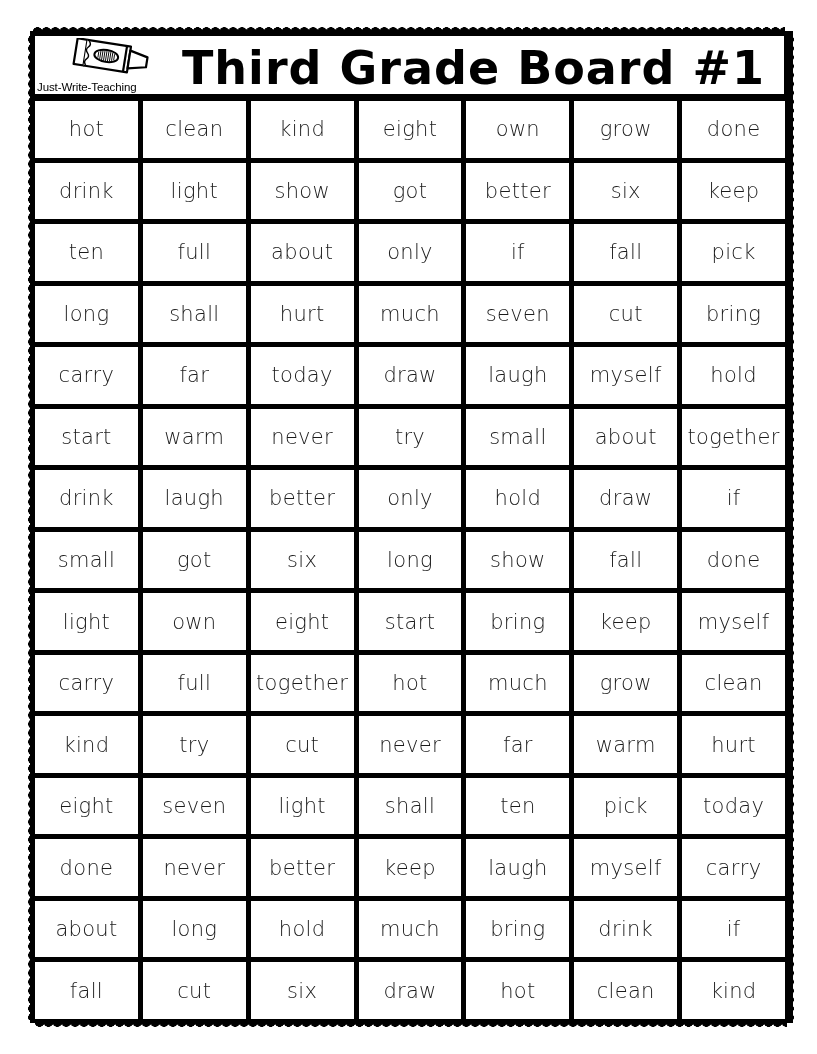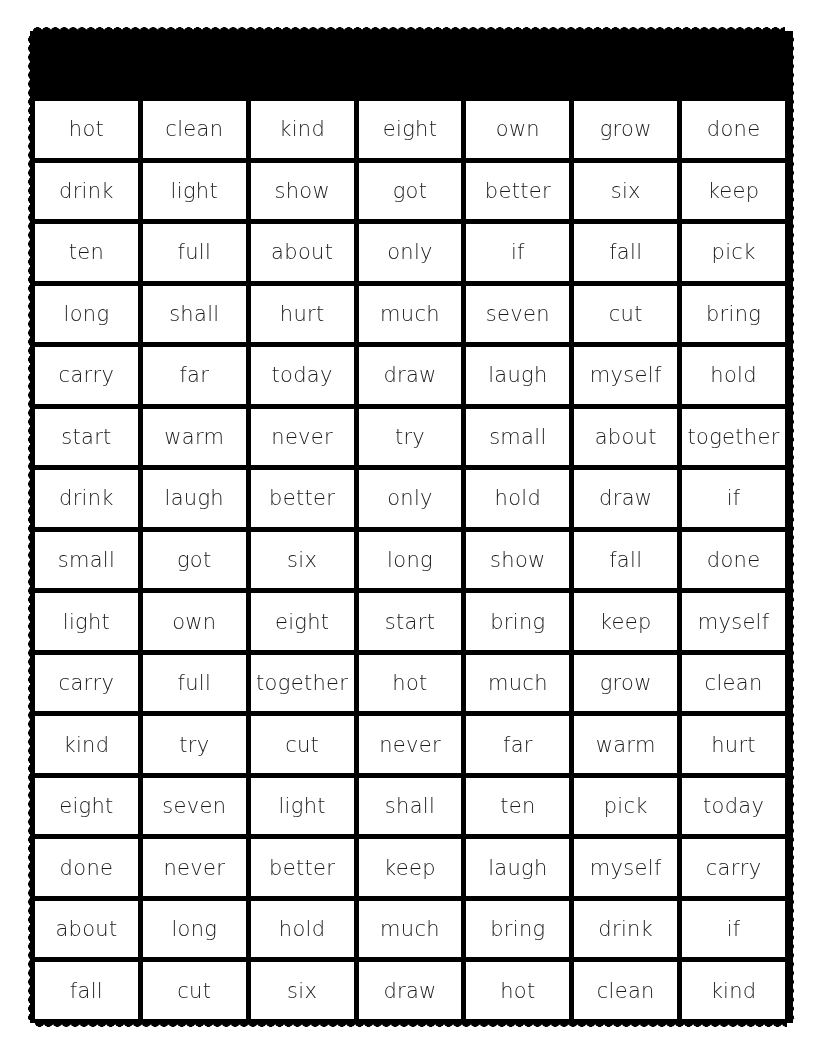--- a/index.html
+++ b/index.html
@@ -46,20 +46,37 @@
 <body>
 
 <div class="page">
   <div class="scallop scallop-top"></div>
   <div class="scallop scallop-bottom"></div>
   <div class="scallop scallop-left"></div>
   <div class="scallop scallop-right"></div>
 
   <div class="frame"></div>
 
+  <div class="header">
+    <div class="logo">
+      <svg width="84" height="40" viewBox="0 0 84 40">
+        <g transform="rotate(9 42 20)" fill="none" stroke="#000" stroke-width="2.2" stroke-linejoin="round">
+          <rect x="4" y="6" width="10" height="26" fill="#fff"></rect>
+          <path d="M14 6 L58 6 L58 32 L14 32" fill="#fff"></path>
+          <path d="M16 7 q3 3 0 6 q-3 3 0 6 q3 3 0 6 q-3 3 0 6" stroke-width="1.4"></path>
+          <line x1="54" y1="6" x2="54" y2="32"></line>
+          <ellipse cx="35" cy="19" rx="12" ry="6" stroke-width="2"></ellipse>
+          <path d="M27 16v6 M29 15v8 M31 14v10 M33 14v10 M35 14v10 M37 14v10 M39 14v10 M41 15v8 M43 16v6" stroke-width="0.9"></path>
+          <path d="M58 10 L76 14 L76 24 L58 28 Z" fill="#fff"></path>
+        </g>
+      </svg>
+      <span class="logo-text">Just-Write-Teaching</span>
+    </div>
+    <div class="title">Third Grade Board #1</div>
+  </div>
 
   <div class="grid" id="grid">
       <div class="cell">hot</div>
       <div class="cell">clean</div>
       <div class="cell">kind</div>
       <div class="cell">eight</div>
       <div class="cell">own</div>
       <div class="cell">grow</div>
       <div class="cell">done</div>
       <div class="cell">drink</div>

